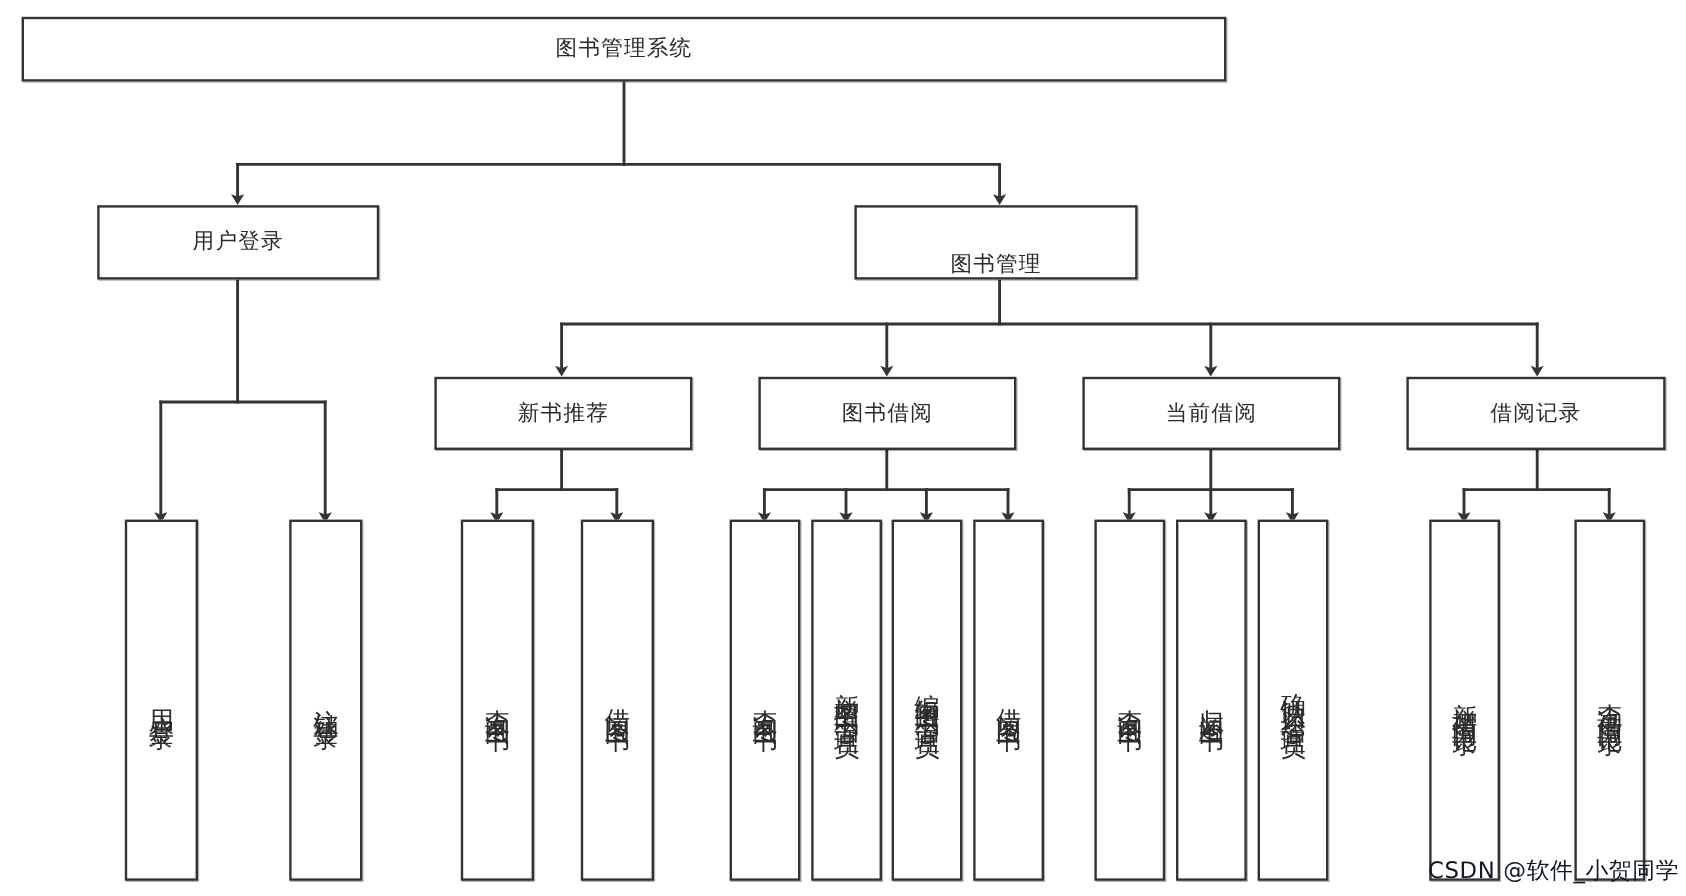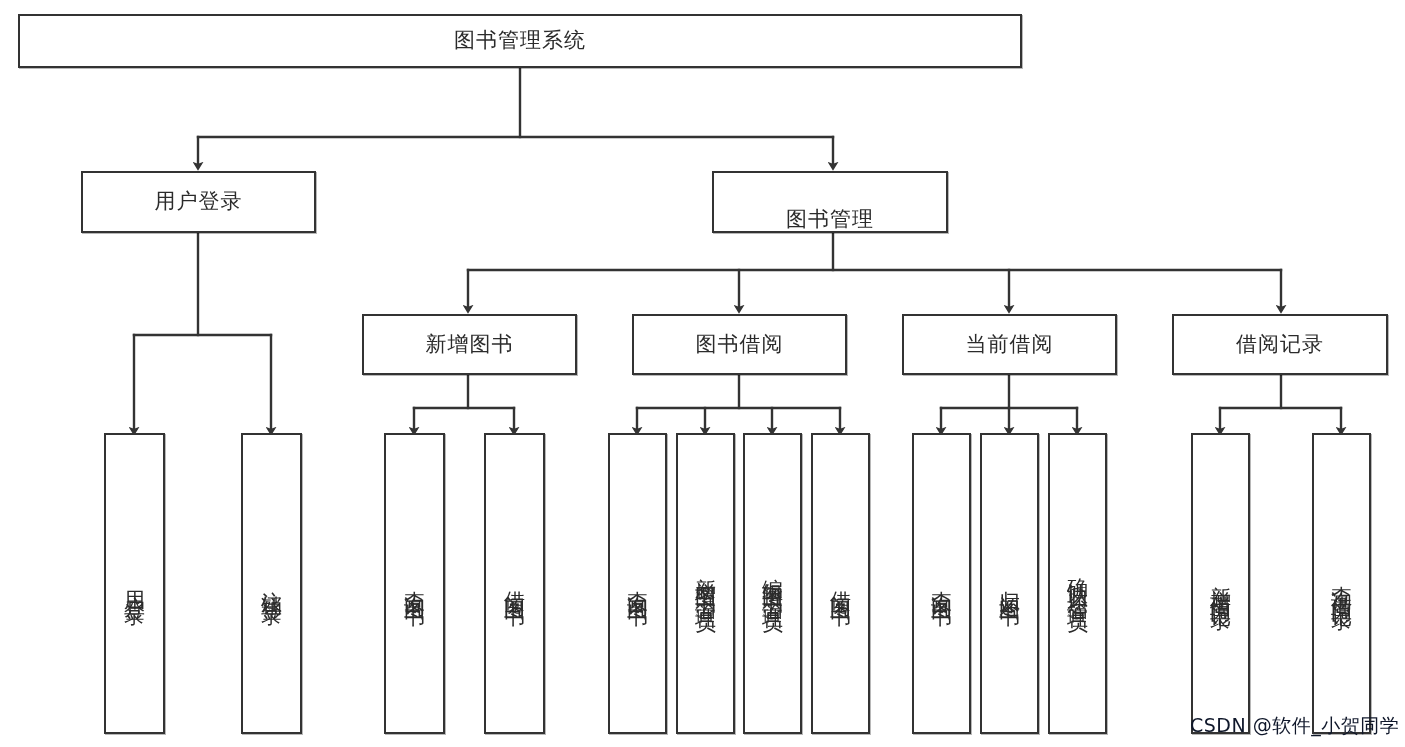--- a/index.html
+++ b/index.html
@@ -33,21 +33,21 @@
     box-sizing: border-box;
     border: 2px solid #333333;
     background: #ffffff;
     display: flex;
     align-items: center;
     justify-content: center;
     color: #2b2b2b;
     box-shadow: 1px 1px 0 rgba(0,0,0,0.28);
   }
   .node.h {
-    font-size: 21px;
+    font-size: 18px;
     letter-spacing: 1px;
     line-height: 1.1;
   }
   .node.v {
     font-size: 21px;
   }
   .node.v .vtext {
     writing-mode: vertical-rl;
     text-orientation: upright;
     letter-spacing: 5px;
@@ -126,21 +126,21 @@
   </div>
 
   <div class="node h" style="left:81px; top:171px; width:235px; height:62px;">
     <span>用户登录</span>
   </div>
   <div class="node h" style="left:712px; top:171px; width:236px; height:62px;align-items:flex-end;">
     <span>图书管理</span>
   </div>
 
   <div class="node h" style="left:362px; top:314px; width:215px; height:61px;">
-    <span>新增图书</span>
+    <span>新书推荐</span>
   </div>
   <div class="node h" style="left:902px; top:314px; width:215px; height:61px;">
     <span>当前借阅</span>
   </div>
   <div class="node h" style="left:632px; top:314px; width:215px; height:61px;">
     <span>图书借阅</span>
   </div>
   <div class="node h" style="left:1172px; top:314px; width:216px; height:61px;">
     <span>借阅记录</span>
   </div>

